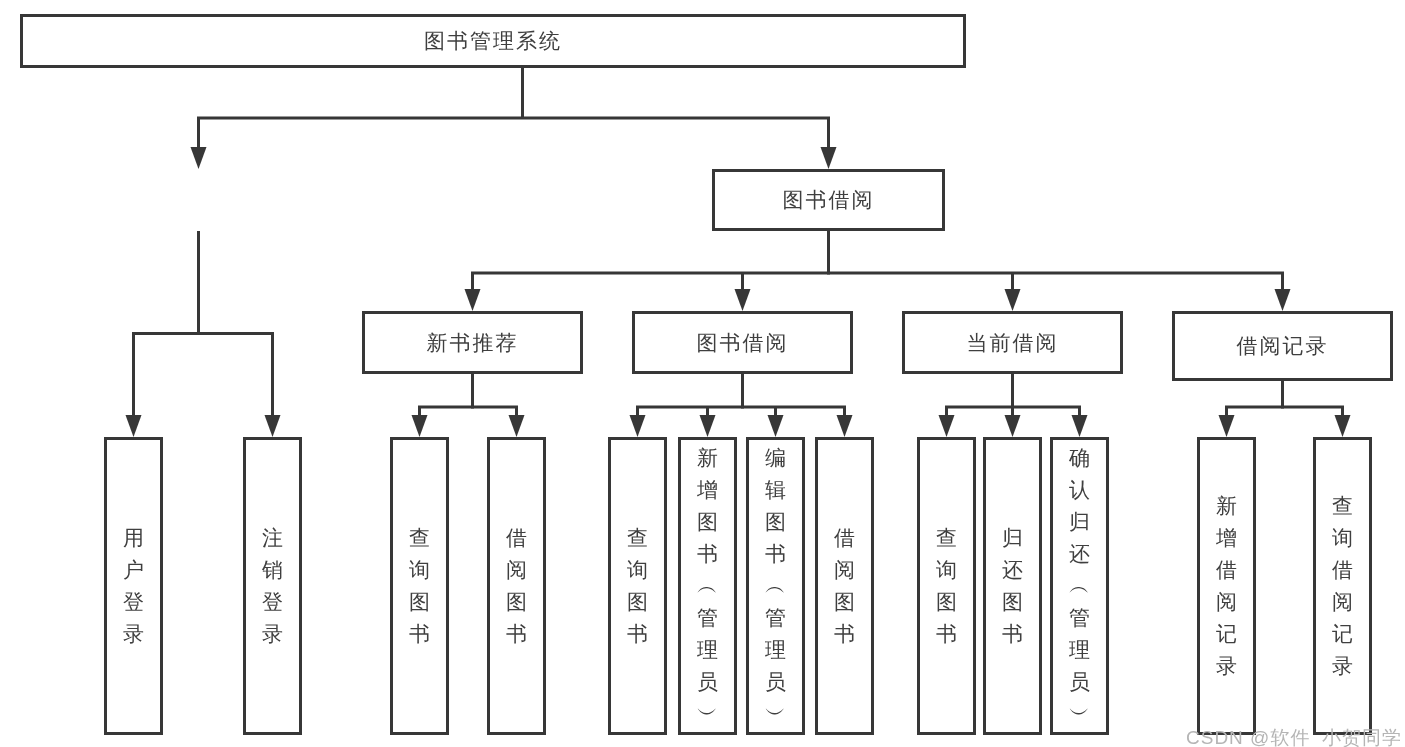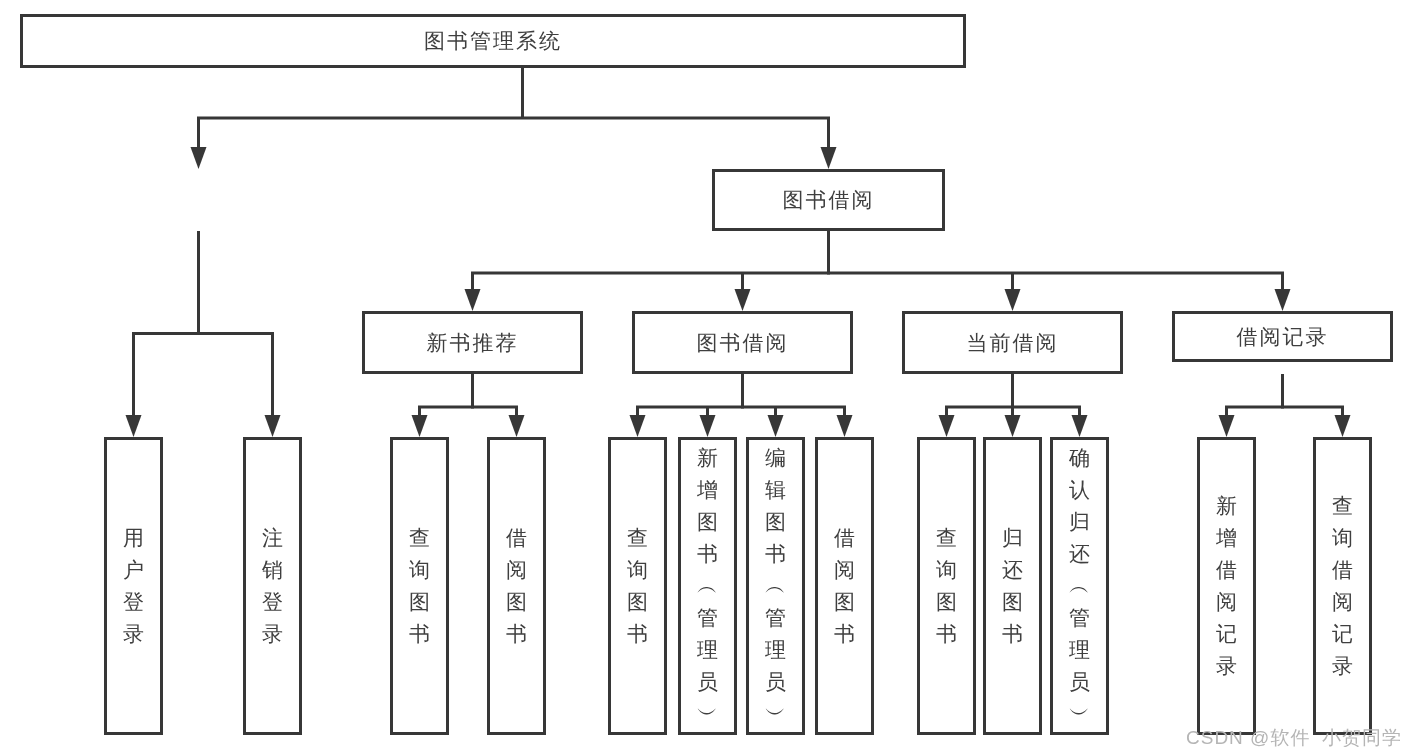--- a/index.html
+++ b/index.html
@@ -106,21 +106,21 @@
 
   <div class="node h-node" style="left:362px; top:311px; width:221px; height:63px;">
     <span>新书推荐</span>
   </div>
   <div class="node h-node" style="left:632px; top:311px; width:221px; height:63px;">
     <span>图书借阅</span>
   </div>
   <div class="node h-node" style="left:902px; top:311px; width:221px; height:63px;justify-content:center;">
     <span>当前借阅</span>
   </div>
-  <div class="node h-node" style="left:1172px; top:311px; width:221px; height:51px;">
+  <div class="node h-node" style="left:1172px; top:311px; width:221px; height:70px;">
     <span>借阅记录</span>
   </div>
 
   <div class="node v-node" style="left:104px; top:437px; width:59px; height:298px;">
     <span class="vtext">
         <div>用</div>
         <div>户</div>
         <div>登</div>
         <div>录</div>
       </span>

